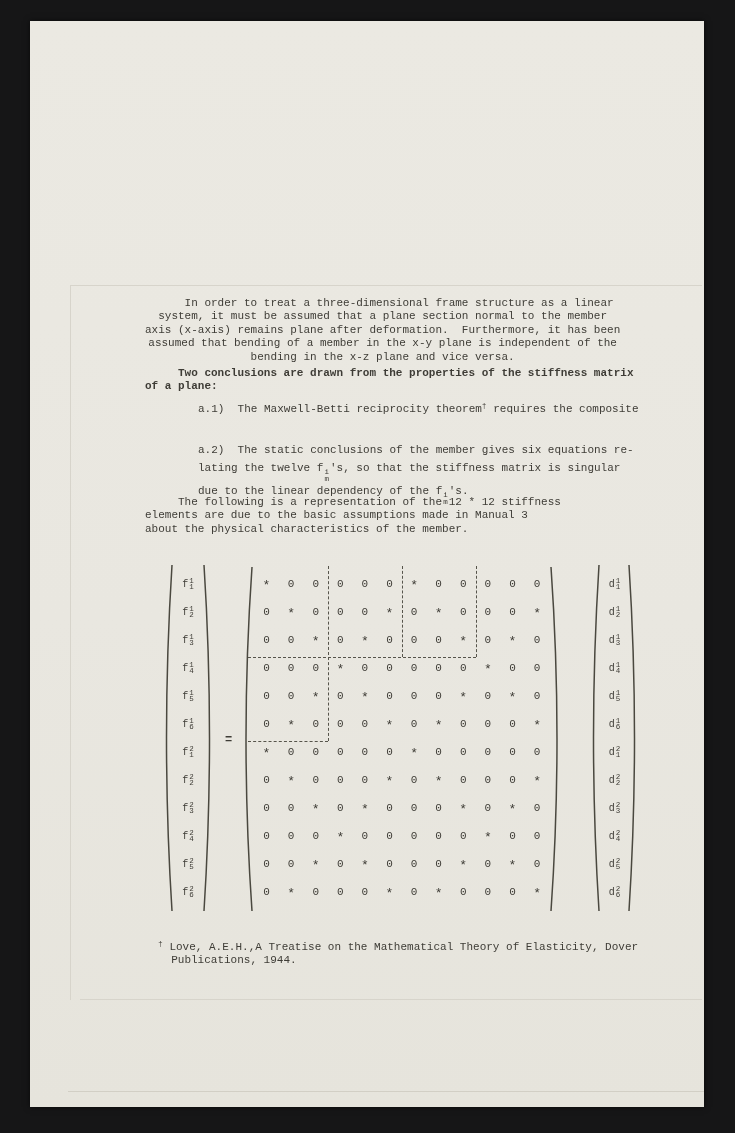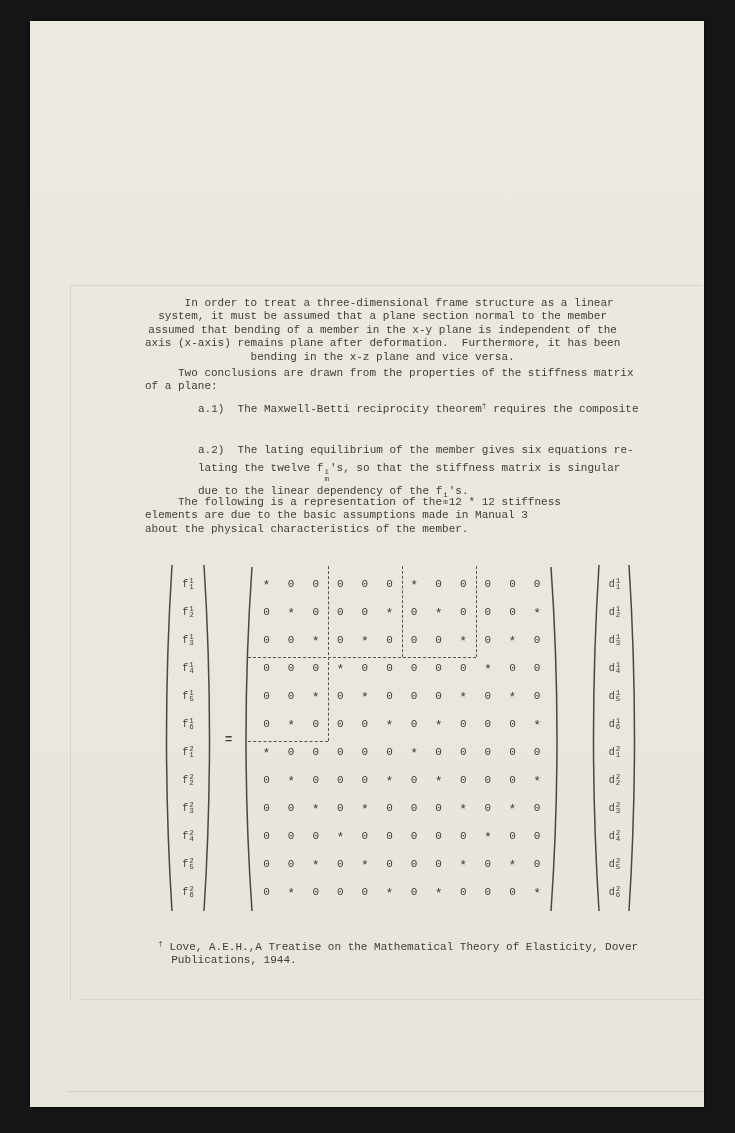--- a/index.html
+++ b/index.html
@@ -24,21 +24,21 @@
 
   .typed{
     position:absolute;color:#3e3c36;font-size:11px;line-height:13.4px;
   }
   .tline{white-space:pre;}
   .sup{vertical-align:4px;font-size:8px;line-height:1;}
   .stk{display:inline-flex;flex-direction:column;align-items:center;
        vertical-align:-3px;font-size:7.5px;line-height:6.5px;margin:0 1px;}
 
   .p1{left:115px;top:276px;text-align:center;}
-  .p2{left:115px;top:346px;}
+  .p2{left:115px;top:346px;font-weight:bold;}
   .a1{left:168px;top:381px;}
   .a2{left:168px;top:420px;line-height:18px;}
   .p3{left:115px;top:475px;}
   .footnote{left:128px;top:919px;}
 
   
   .matrix-figure{
     position:absolute;left:130px;top:541px;height:356px;
     display:flex;align-items:flex-start;color:#3e3c36;
   }
@@ -73,33 +73,33 @@
   <div class="paper">
 
     <div class="inner-edge edge-top"></div>
     <div class="inner-edge edge-left"></div>
     <div class="inner-edge edge-bottom"></div>
     <div class="inner-edge crease"></div>
 
     <div class="typed p1">
         <div class="tline"><span>     In order to treat a three-dimensional frame structure as a linear</span></div>
         <div class="tline"><span>system, it must be assumed that a plane section normal to the member</span></div>
+        <div class="tline"><span>axis (x-axis) remains plane after deformation.  Furthermore, it has been</span></div>
         <div class="tline"><span>assumed that bending of a member in the x-y plane is independent of the</span></div>
-        <div class="tline"><span>axis (x-axis) remains plane after deformation.  Furthermore, it has been</span></div>
         <div class="tline"><span>bending in the x-z plane and vice versa.</span></div>
       </div>
     <div class="typed p2">
         <div class="tline"><span>     Two conclusions are drawn from the properties of the stiffness matrix</span></div>
         <div class="tline"><span>of a plane:</span></div>
       </div>
     <div class="typed a1">
         <div class="tline"><span>a.1)  The Maxwell-Betti reciprocity theorem</span><span class="sup">†</span><span> requires the composite</span></div>
       </div>
     <div class="typed a2">
-        <div class="tline"><span>a.2)  The lating equilibrium of the member gives six equations re-</span></div>
+        <div class="tline"><span>a.2)  The static conclusions of the member gives six equations re-</span></div>
         <div class="tline"><span>lating the twelve f</span><span class="stk"><span>i</span><span>m</span></span><span>'s, so that the stiffness matrix is singular</span></div>
         <div class="tline"><span>due to the linear dependency of the f</span><span class="stk"><span>i</span><span>m</span></span><span>'s.</span></div>
       </div>
     <div class="typed p3">
         <div class="tline"><span>     The following is a representation of the 12 * 12 stiffness</span></div>
         <div class="tline"><span>elements are due to the basic assumptions made in Manual 3</span></div>
         <div class="tline"><span>about the physical characteristics of the member.</span></div>
       </div>
 
     <div class="matrix-figure">

